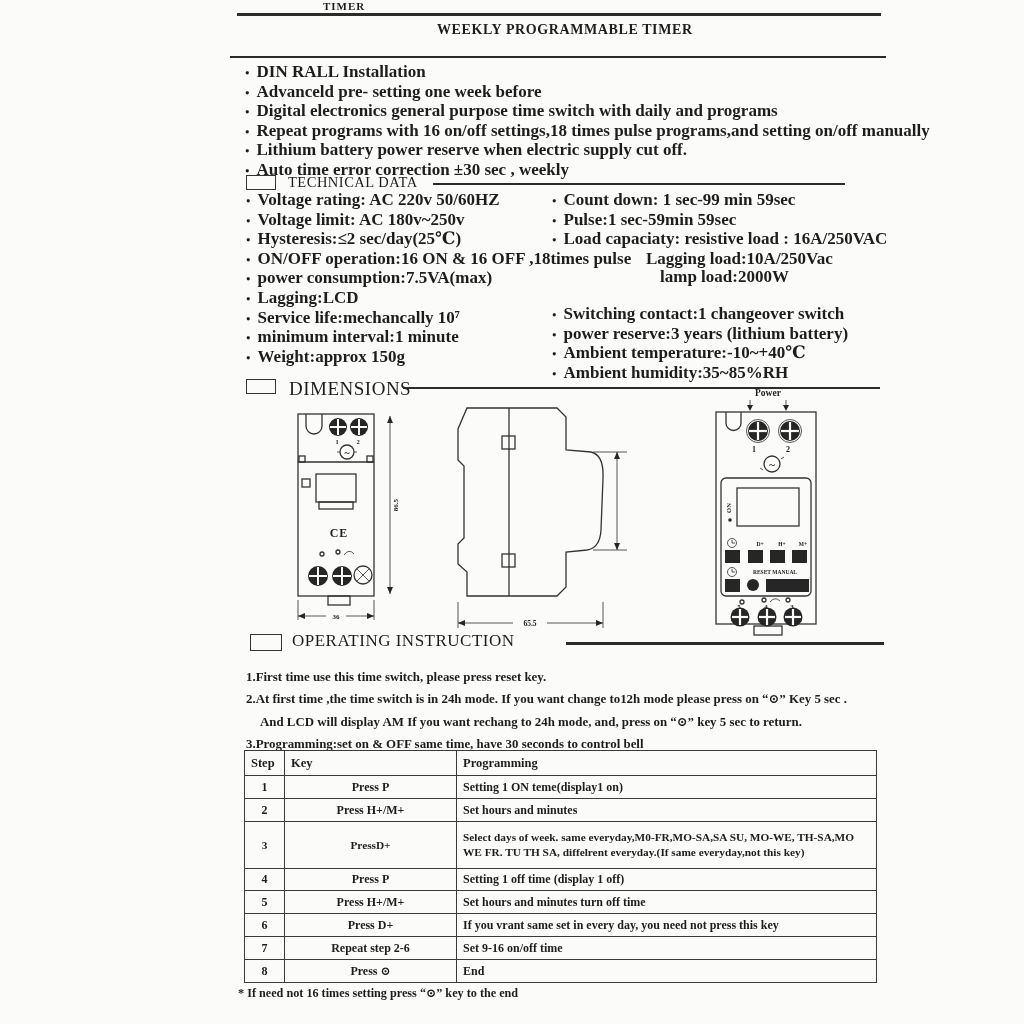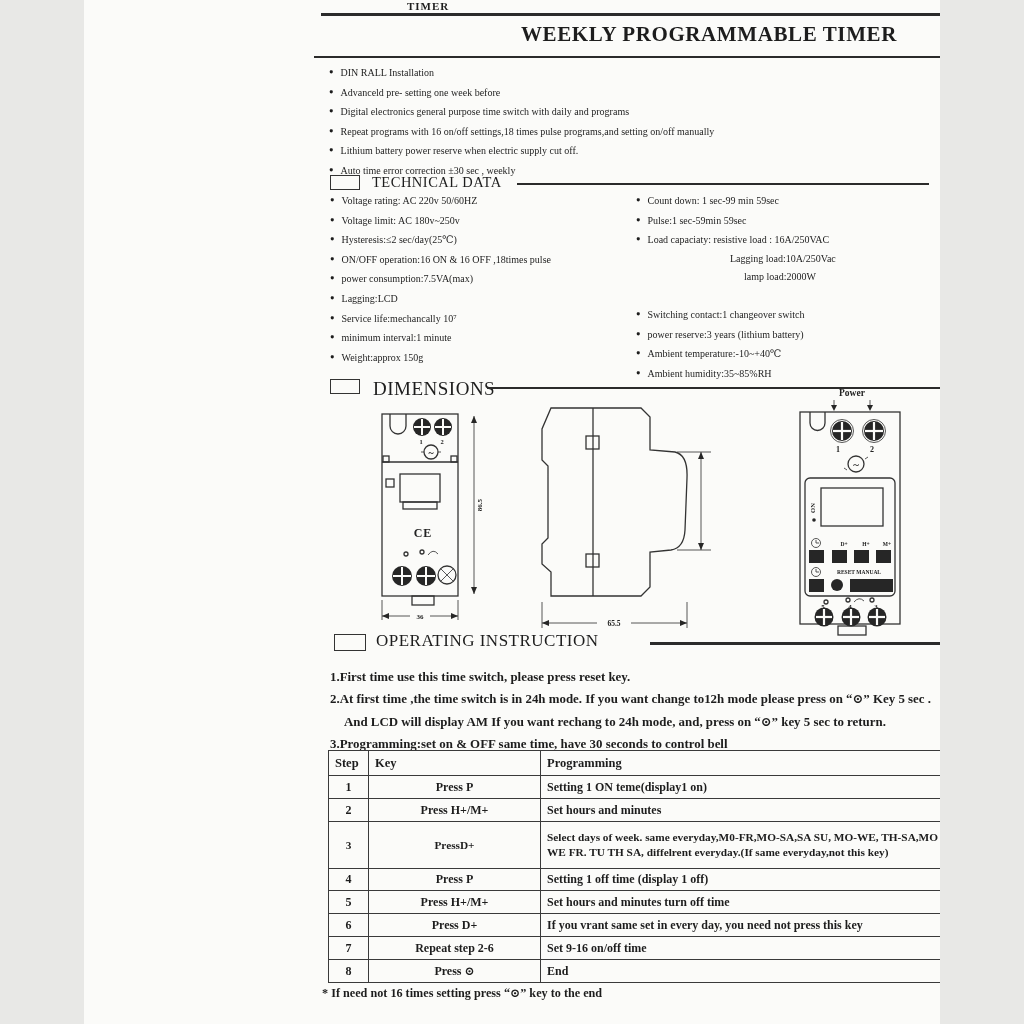--- a/index.html
+++ b/index.html
@@ -1,29 +1,29 @@
 <!DOCTYPE html>
 <html><head>
 <meta charset="utf-8">
 <style>
   html,body{margin:0;padding:0;background:#e8e8e6;}
   .sheet{
-    position:relative;width:856px;height:1024px;margin:0 auto;
+    position:relative;width:1024px;height:1024px;margin:0 auto;
     background:#fbfbf9;
     font-family:"Liberation Serif","DejaVu Serif",serif;
     color:#1d1d1d;overflow:hidden;
   }
   .abs{position:absolute;}
   .hline{position:absolute;background:#2b2b2b;}
   .corner-label{font-size:11px;font-weight:bold;letter-spacing:1px;}
-  .doc-title{font-size:21px;font-weight:bold;letter-spacing:.6px;}
+  .doc-title{font-size:14px;font-weight:bold;letter-spacing:.6px;}
   .sec-box{position:absolute;border:1.6px solid #333;background:transparent;}
   .sec-head{font-weight:normal;letter-spacing:.5px;}
   .feature-list div, .tech-col div{
-    line-height:18.6px;font-size:10px;font-weight:normal;white-space:nowrap;
+    line-height:18.6px;font-size:17px;font-weight:bold;white-space:nowrap;
   }
   .bullet::before{content:"●";font-size:7.5px;vertical-align:2px;margin-right:7px;}
   .bullet-far::before{content:"●";font-size:7.5px;vertical-align:2px;margin-right:86px;}
   .ind1{padding-left:94px;}
   .ind2{padding-left:108px;}
   .gap-above{margin-top:18px;}
   .instr div{line-height:22.4px;font-size:12.9px;font-weight:bold;white-space:nowrap;}
   .instr .indented{padding-left:14px;}
   table.steps{
     position:absolute;left:244px;top:750px;width:632px;

